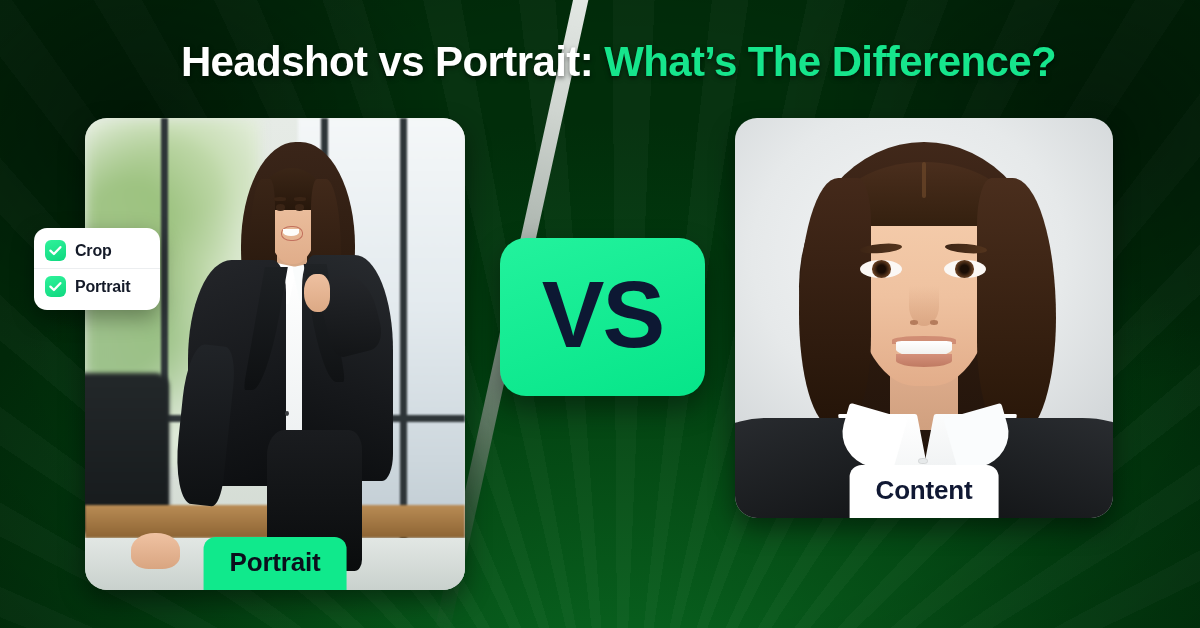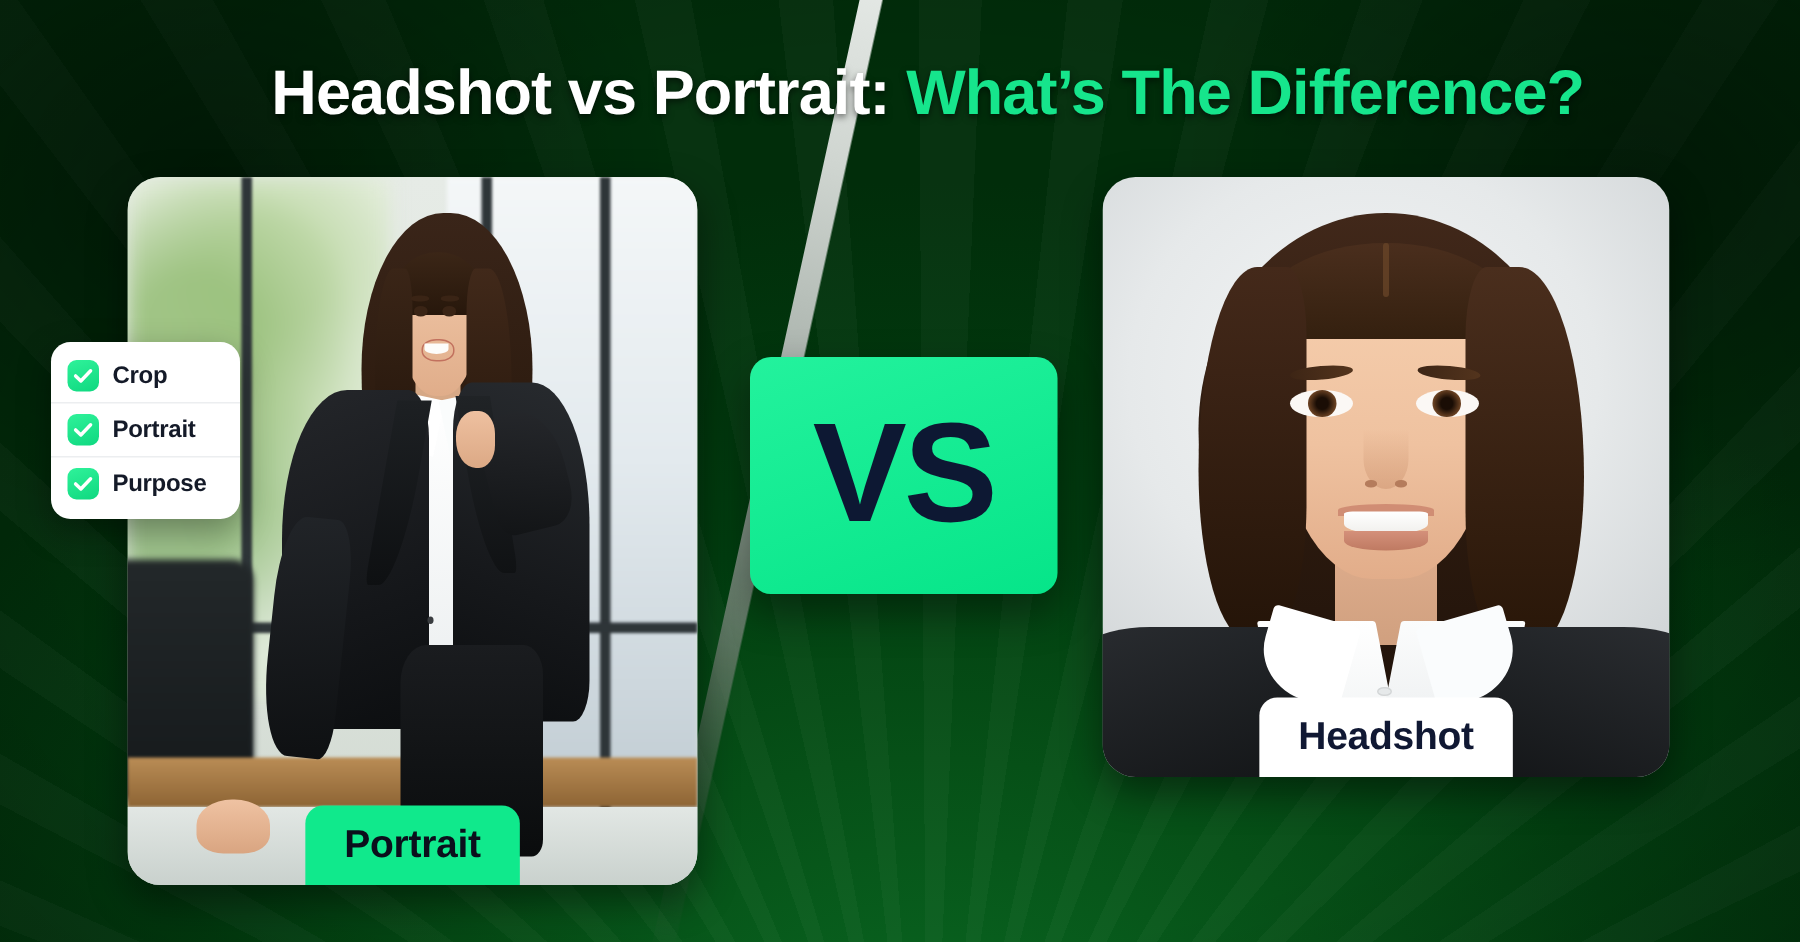--- a/index.html
+++ b/index.html
@@ -281,21 +281,21 @@
     background:linear-gradient(160deg,#2ff29a,#0fd880);
     position:relative;
   }
   .chk-box svg{position:absolute;left:3px;top:3px;}
   .chk-label{font-size:16px;font-weight:bold;color:#141a28;letter-spacing:-0.2px;}
 
   
   .vs-badge{
     position:absolute;left:500px;top:238px;width:205px;height:158px;
     background:linear-gradient(160deg,#23f29d 0%,#06e589 100%);
-    border-radius:14px;
+    border-radius:26px;
     box-shadow:0 12px 28px rgba(0,0,0,.40);
     display:flex;align-items:center;justify-content:center;
   }
   .vs-text{
     font-size:94px;font-weight:bold;color:#0d1833;
     letter-spacing:-2px;line-height:1;
     transform:translateY(-2px);
   }
 
   
@@ -400,28 +400,20 @@
       </span>
       <span class="chk-label">Crop</span>
     </div>
     <div class="chk-row">
       <span class="chk-box">
         <svg width="15" height="15" viewBox="0 0 15 15" aria-hidden="true">
           <path d="M2.4 7.6 L5.9 11 L12.4 4.2" fill="none" stroke="#ffffff" stroke-width="2.3" stroke-linecap="round" stroke-linejoin="round"></path>
         </svg>
       </span>
       <span class="chk-label">Portrait</span>
-    </div>
-    <div class="chk-row">
-      <span class="chk-box">
-        <svg width="15" height="15" viewBox="0 0 15 15" aria-hidden="true">
-          <path d="M2.4 7.6 L5.9 11 L12.4 4.2" fill="none" stroke="#ffffff" stroke-width="2.3" stroke-linecap="round" stroke-linejoin="round"></path>
-        </svg>
-      </span>
-      <span class="chk-label">Purpose</span>
     </div>
   </div>
 
   <div class="card card-right">
     <div class="photo">
       <div class="std-bg"></div>
       <div class="h-hair-back"></div>
       <div class="h-neck"></div>
       <div class="h-ear l"></div>
       <div class="h-ear r"></div>
@@ -443,21 +435,21 @@
       <div class="h-teeth"></div>
       <div class="h-lip-bot"></div>
       <div class="h-shirt-l"></div>
       <div class="h-shirt-r"></div>
       <div class="h-jac-l"></div>
       <div class="h-jac-r"></div>
       <div class="h-collar-l"></div>
       <div class="h-collar-r"></div>
       <div class="h-btn"></div>
     </div>
-    <div class="label label-headshot">Headshot</div>
+    <div class="label label-headshot">Content</div>
   </div>
 
   <div class="vs-badge">
     <span class="vs-text">VS</span>
   </div>
 
 
 </div>
 
 </body></html>

